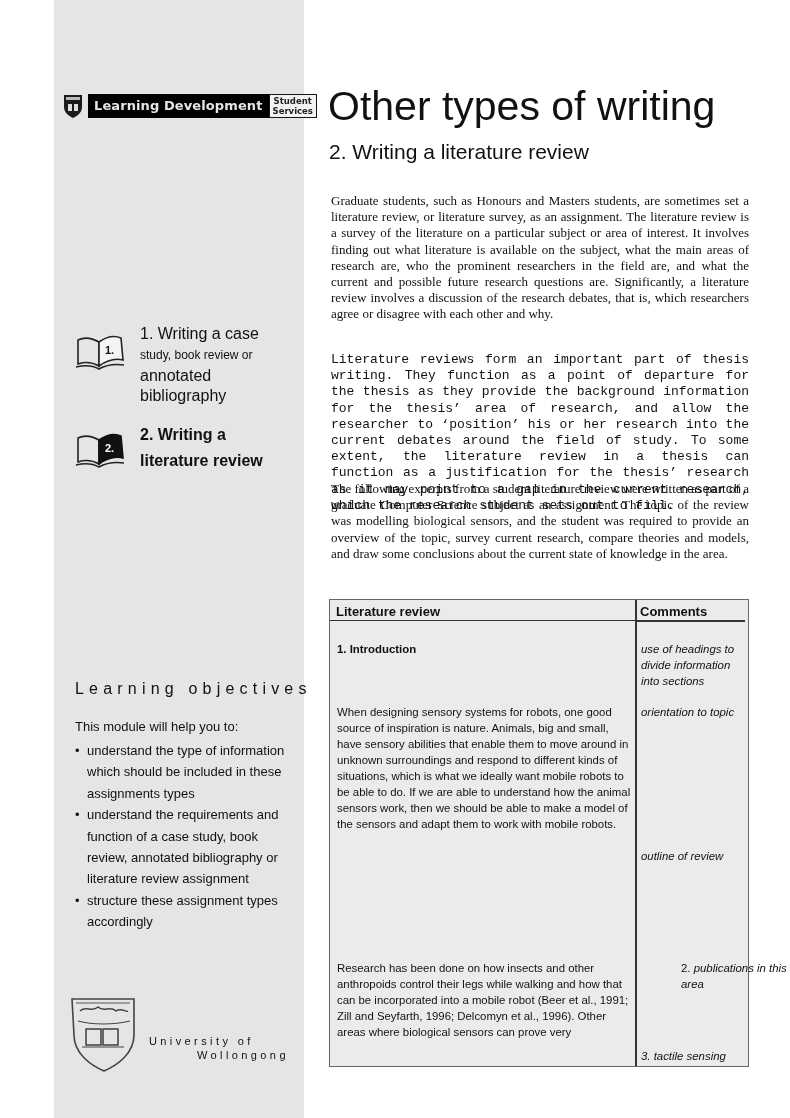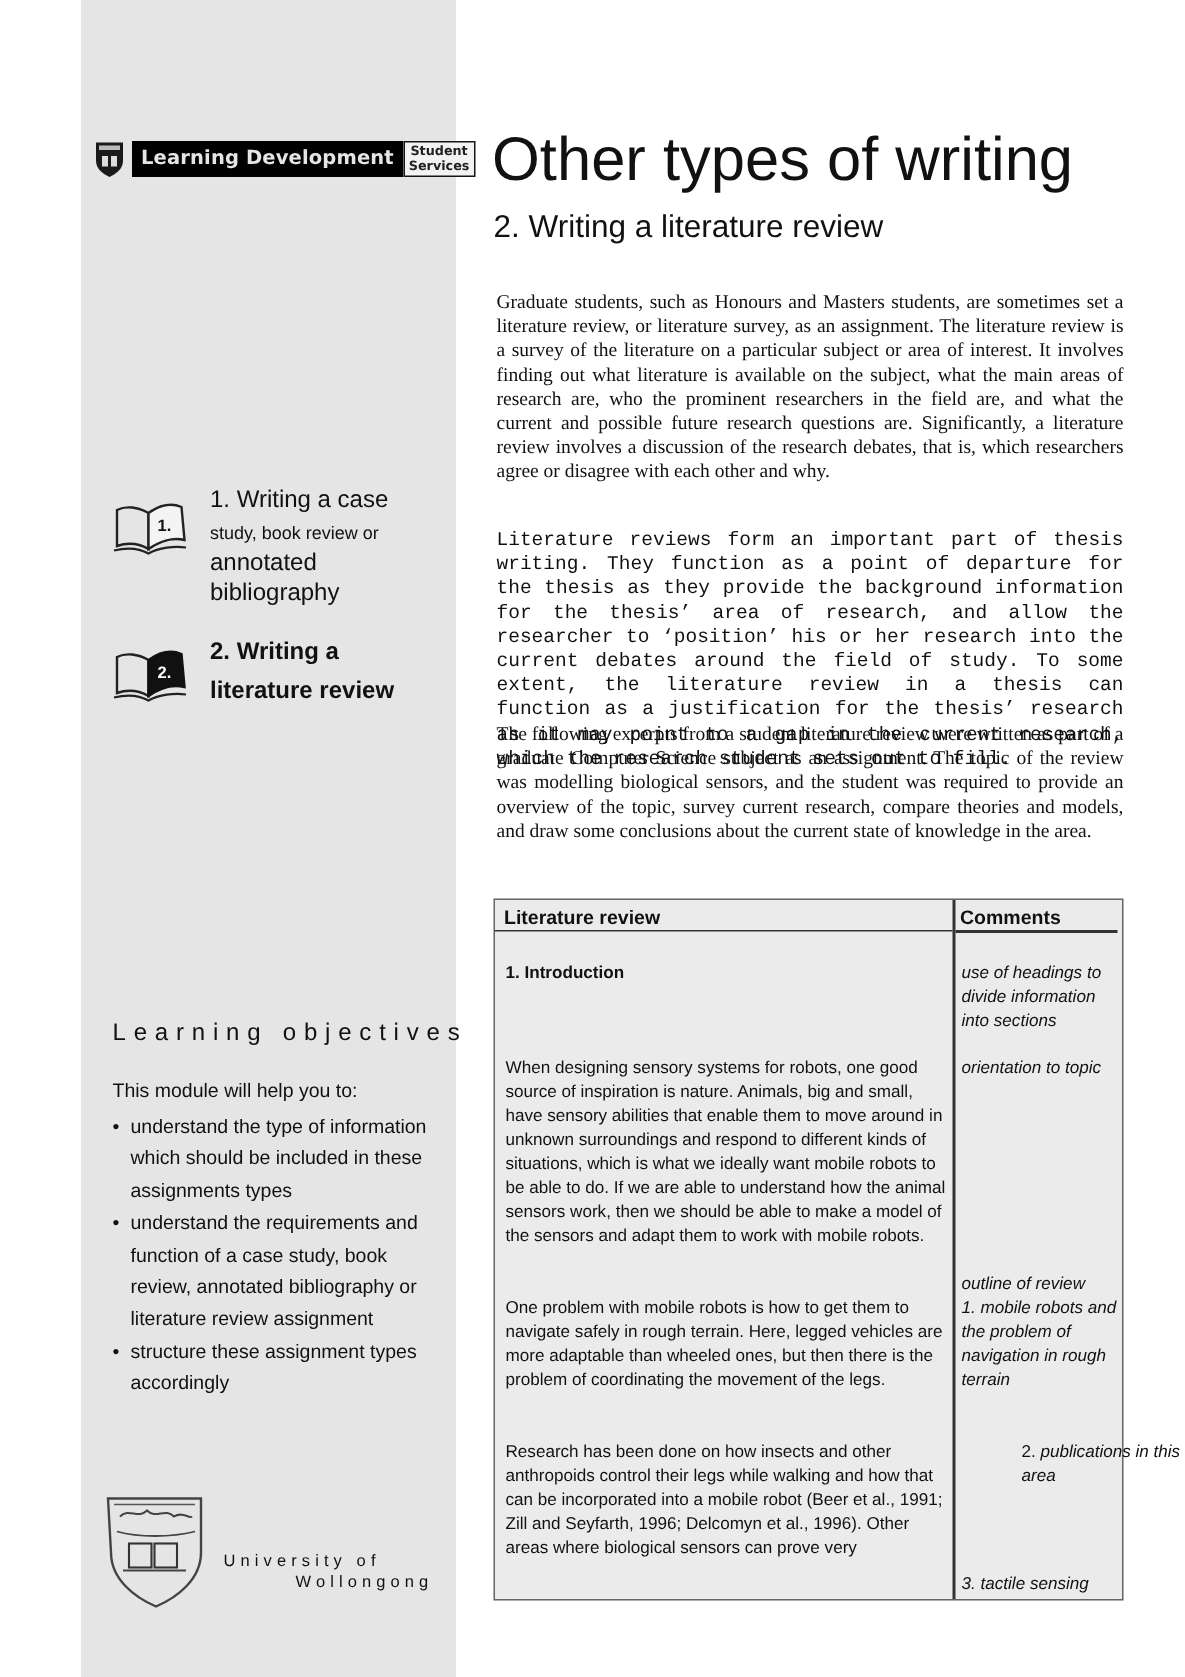--- a/index.html
+++ b/index.html
@@ -165,23 +165,21 @@
   <div class="lr-head-r">Comments</div>
   <div class="lr-rule"></div>
   <div class="lr-rule-r"></div>
 
   <p class="lr-cell lr-left lr-heading" style="top:41px;">1. Introduction</p>
   <p class="lr-cell lr-right" style="top:41px;">use of headings to divide information into sections</p>
 
   <p class="lr-cell lr-left" style="top:104px;">When designing sensory systems for robots, one good source of inspiration is nature. Animals, big and small, have sensory abilities that enable them to move around in unknown surroundings and respond to different kinds of situations, which is what we ideally want mobile robots to be able to do. If we are able to understand how the animal sensors work, then we should be able to make a model of the sensors and adapt them to work with mobile robots.</p>
   <p class="lr-cell lr-right" style="top:104px;">orientation to topic</p>
 
-  <p class="lr-cell lr-left" style="top:264px;">One problem with mobile robots is how to get them to navigate safely in rough terrain. Here, legged vehicles are more adaptable than wheeled ones, but then there is the problem of coordinating the movement of the legs.</p>
   <p class="lr-cell lr-right" style="top:248px;">outline of review</p>
-  <p class="lr-cell lr-right" style="top:264px;">1. mobile robots and the problem of navigation in rough terrain</p>
 
   <p class="lr-cell lr-left" style="top:360px;">Research has been done on how insects and other anthropoids control their legs while walking and how that can be incorporated into a mobile robot (Beer et al., 1991; Zill and Seyfarth, 1996; Delcomyn et al., 1996). Other areas where biological sensors can prove very</p>
   <div class="lr-cell lr-right" style="top:360px;margin-left:40px;">
     <span class="nonitalic">2.</span>
     <span>publications in this area</span>
   </div>
   <p class="lr-cell lr-right" style="top:448px;">3. tactile sensing</p>
 </div>
 
 </body></html>

